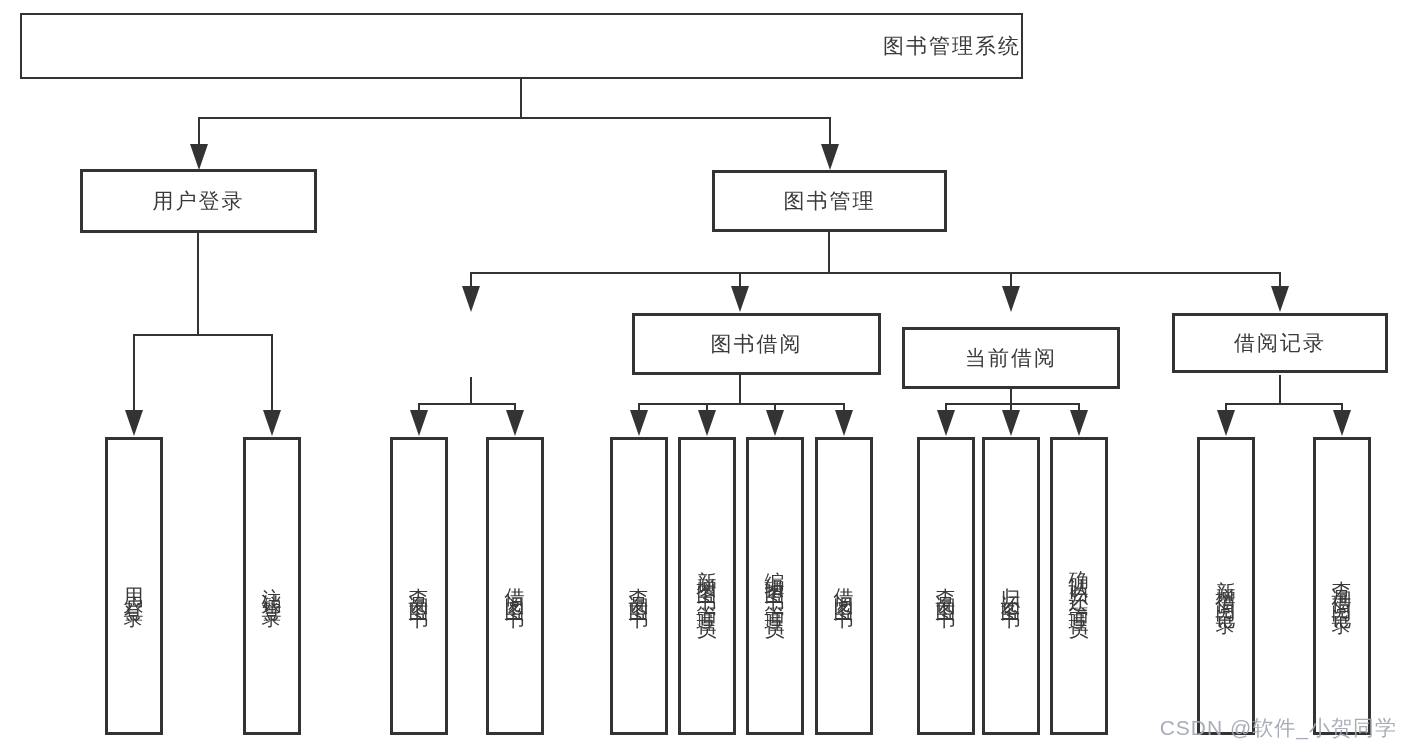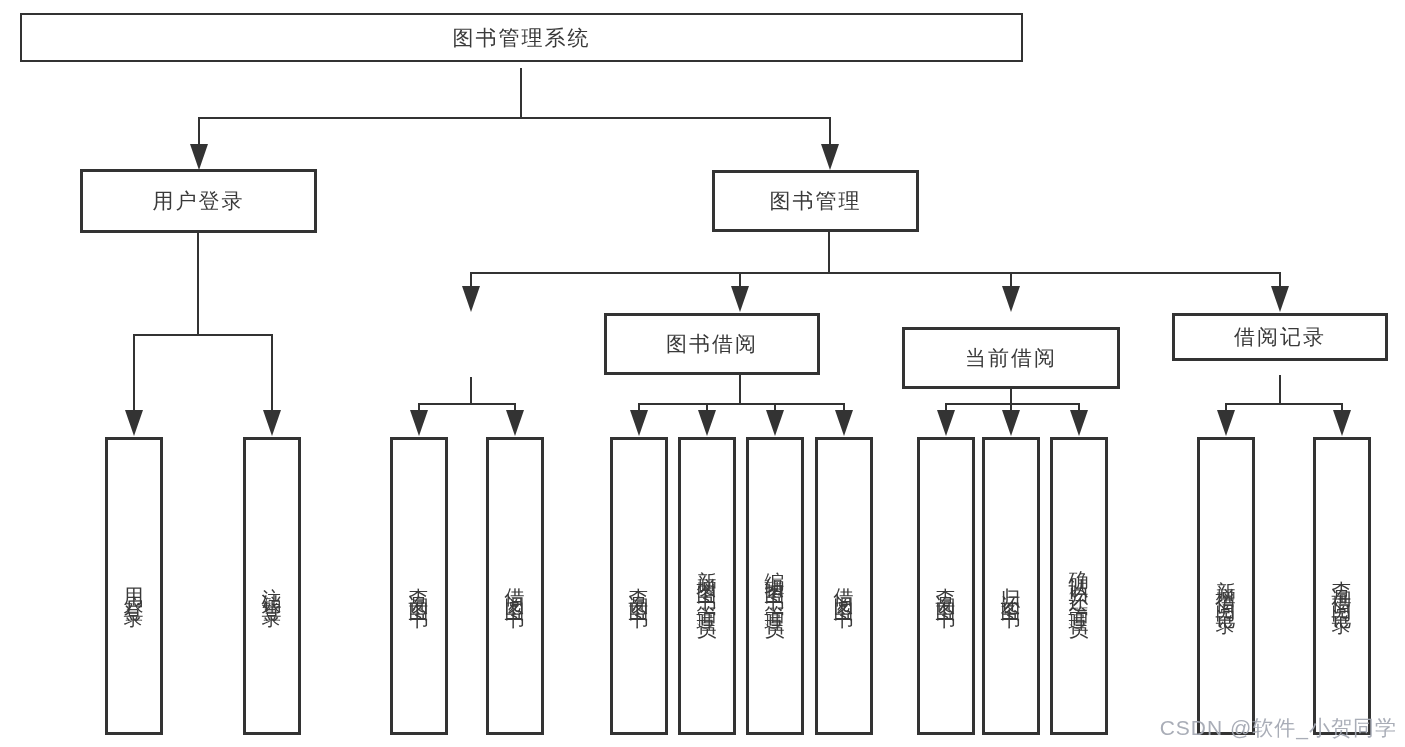--- a/index.html
+++ b/index.html
@@ -126,38 +126,38 @@
       <polygon points="766,410 784,410 775,436"></polygon>
       <polygon points="835,410 853,410 844,436"></polygon>
       <polygon points="937,410 955,410 946,436"></polygon>
       <polygon points="1002,410 1020,410 1011,436"></polygon>
       <polygon points="1070,410 1088,410 1079,436"></polygon>
       <polygon points="1217,410 1235,410 1226,436"></polygon>
       <polygon points="1333,410 1351,410 1342,436"></polygon>
     </g>
   </svg>
 
-  <div class="node root" style="left:20px; top:13px; width:1003px; height:49px;">
+  <div class="node root" style="left:20px; top:13px; width:1003px; height:66px;justify-content:flex-end;">
     <span class="h-label">图书管理系统</span>
   </div>
 
   <div class="node" style="left:80px; top:169px; width:237px; height:64px;">
     <span class="h-label">用户登录</span>
   </div>
-  <div class="node" style="left:712px; top:170px; width:207px; height:62px;">
+  <div class="node" style="left:712px; top:170px; width:235px; height:62px;">
     <span class="h-label">图书管理</span>
   </div>
 
-  <div class="node" style="left:604px; top:313px; width:216px; height:62px;font-family:Liberation Serif, serif;">
+  <div class="node" style="left:632px; top:313px; width:249px; height:62px;font-family:Liberation Serif, serif;">
     <span class="h-label">图书借阅</span>
   </div>
   <div class="node" style="left:902px; top:327px; width:218px; height:62px;">
     <span class="h-label">当前借阅</span>
   </div>
-  <div class="node" style="left:1172px; top:313px; width:216px; height:48px;">
+  <div class="node" style="left:1172px; top:313px; width:216px; height:60px;">
     <span class="h-label">借阅记录</span>
   </div>
 
   <div class="node leaf" style="left:105px;">
     <span class="v-label">用户登录</span>
   </div>
   <div class="node leaf" style="left:243px;">
     <span class="v-label">注销登录</span>
   </div>
 

